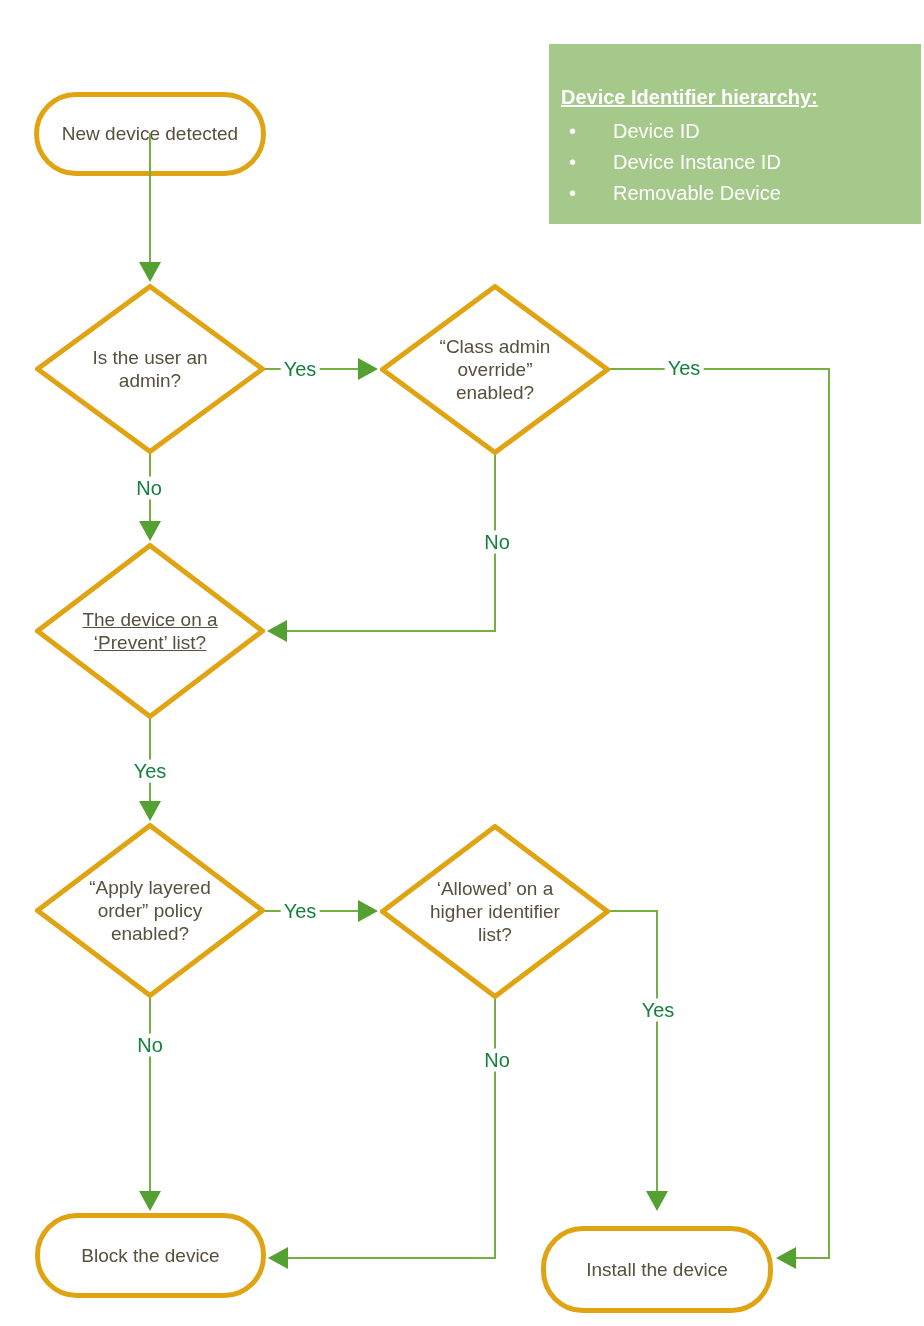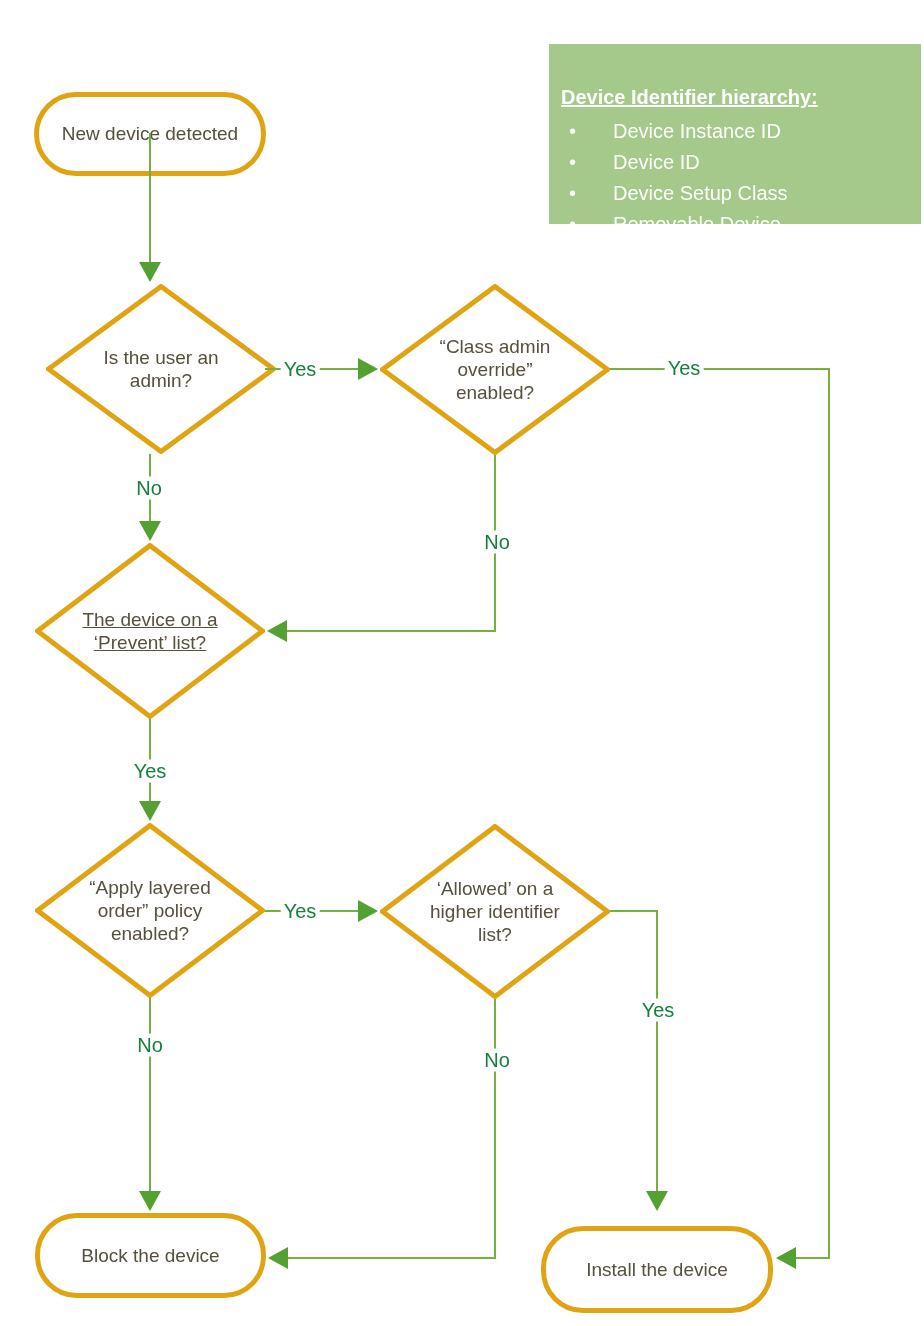--- a/index.html
+++ b/index.html
@@ -53,35 +53,32 @@
 <body>
 
 <div class="node terminal" style="left:34px; top:48px; width:232px; height:84px;margin-top:44px;">
   <span>New device detected</span>
 </div>
 
 <div class="legend">
   <div class="legend-title">Device Identifier hierarchy:</div>
   <ul class="legend-list">
     <li class="legend-item">
-        <span>Device Instance ID</span>
-      </li>
-    <li class="legend-item">
         <span>Device ID</span>
       </li>
     <li class="legend-item">
-        <span>Device Setup Class</span>
+        <span>Device Instance ID</span>
       </li>
     <li class="legend-item">
         <span>Removable Device</span>
       </li>
   </ul>
 </div>
 
-<div class="node diamond" style="left:46px; top:284px; width:230px; height:170px;">
+<div class="node diamond" style="left:35px; top:284px; width:230px; height:170px;">
   <svg width="230" height="170">
     <polygon points="115,2.5 227.5,85 115,167.5 2.5,85" fill="#ffffff" stroke="#E0A412" stroke-width="5"></polygon>
   </svg>
   <span class="dlabel w150">Is the user an admin?</span>
 </div>
 
 <div class="node diamond" style="left:380px; top:284px; width:230px; height:171px;">
   <svg width="230" height="171">
     <polygon points="115,2.5 227.5,85.5 115,168.5 2.5,85.5" fill="#ffffff" stroke="#E0A412" stroke-width="5"></polygon>
   </svg>

